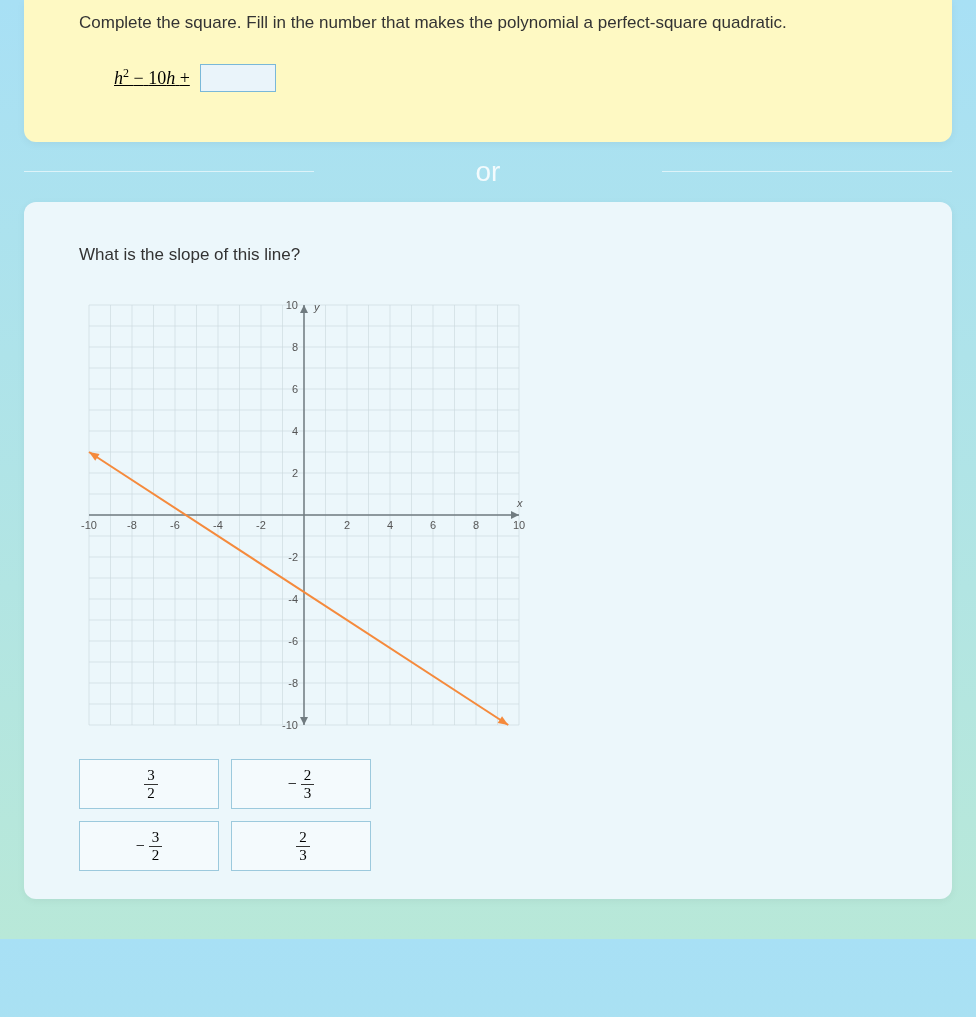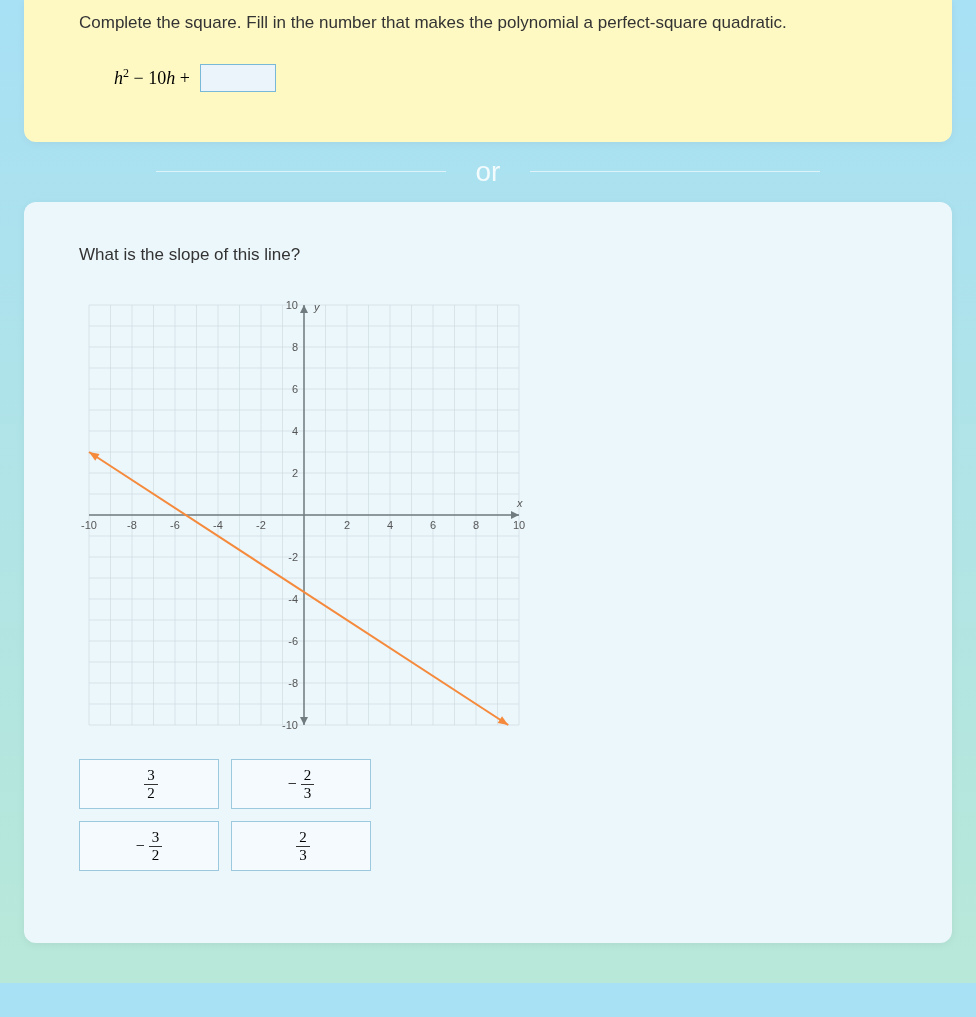--- a/index.html
+++ b/index.html
@@ -9,50 +9,51 @@
   padding: 0 24px 40px;
   width: 976px;
 }
 .card {
   background: #fef9c3;
   border-radius: 12px;
   padding: 40px 55px 50px;
   box-shadow: 0 2px 8px rgba(0,0,0,0.05);
 }
 .card.first { border-radius: 0 0 12px 12px; padding-top: 10px; }
-.card.second { background: #ecf7fb; padding-bottom: 72px; }
+.card.second { background: #ecf7fb; padding-bottom: 28px; }
 .question-text {
   font-size: 17px;
   color: #333;
   line-height: 1.5;
   margin-bottom: 28px;
 }
 .expression {
   margin-left: 35px;
   display: flex;
   align-items: center;
   gap: 10px;
   font-family: 'Times New Roman', serif;
   font-size: 18px;
   font-style: italic;
+  text-decoration: underline;
 }
 .expression .sup { font-size: 12px; vertical-align: super; font-style: normal; }
 .expression .op { font-style: normal; }
 .answer-input {
   width: 76px;
   height: 28px;
   border: 1px solid #7ab8d8;
   background: #eaf4fa;
   font-size: 16px;
   text-align: center;
 }
 .divider {
   display: flex;
   align-items: center;
-  justify-content: center;
+  justify-content: space-between;
   margin: 14px 0;
   gap: 12px;
 }
 .divider-line {
   flex: 0 0 290px;
   height: 1px;
   background: rgba(255,255,255,0.6);
 }
 .divider-text {
   font-size: 28px;

